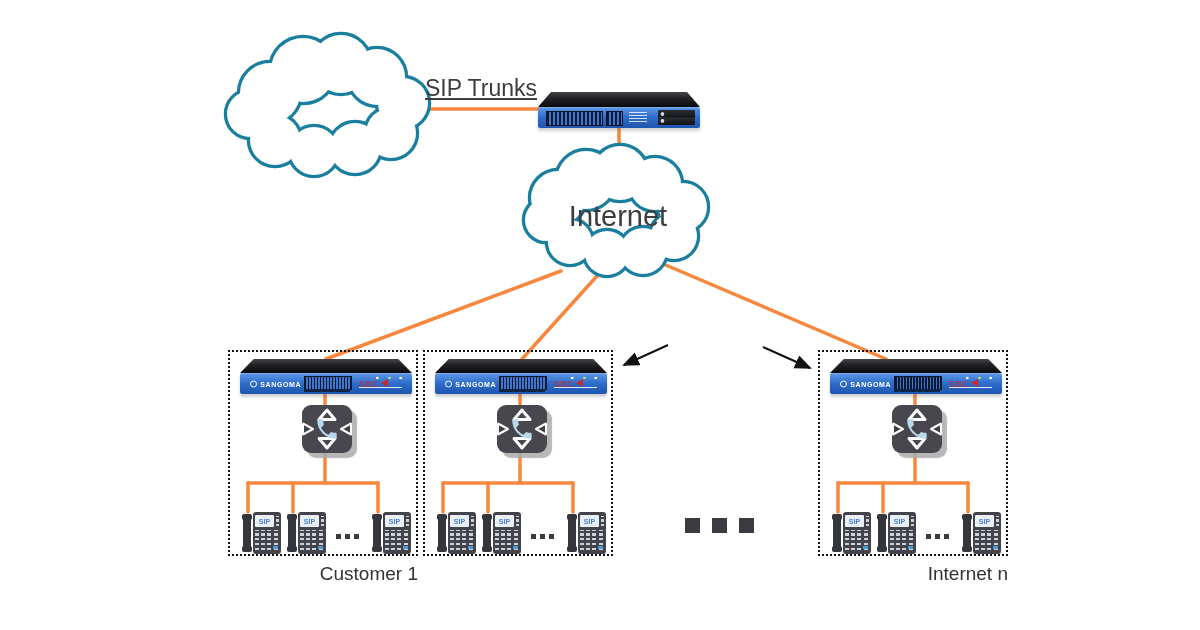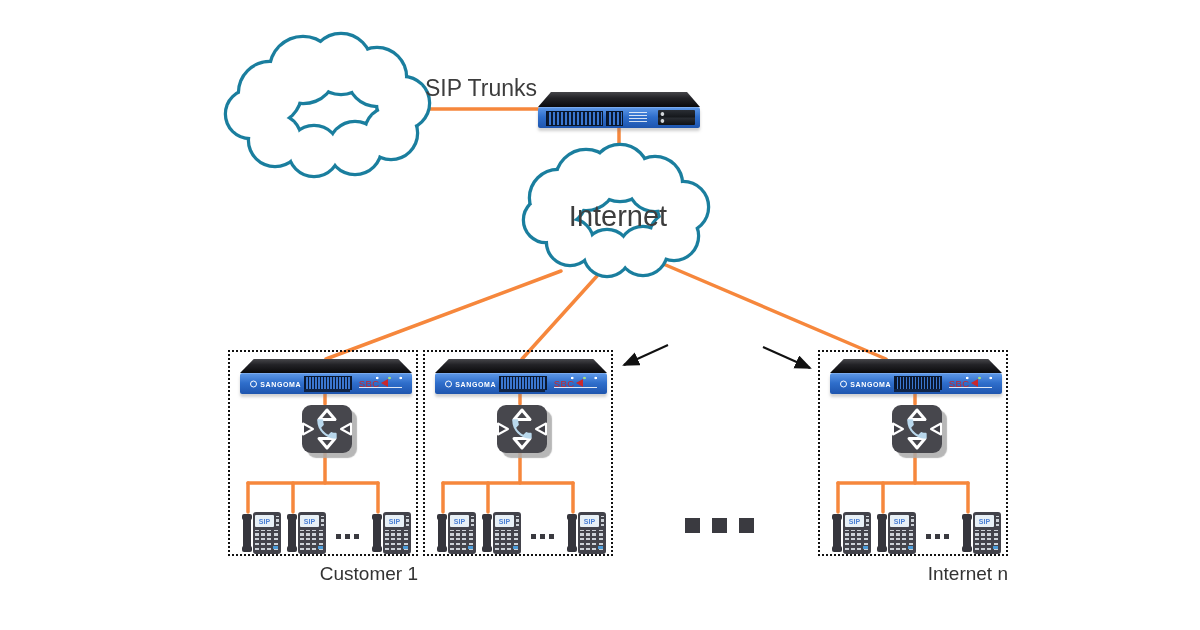--- a/index.html
+++ b/index.html
@@ -4,21 +4,21 @@
 <style>
   html,body{margin:0;padding:0;background:#fff;}
   .stage{
     position:relative;width:1200px;height:630px;background:#fff;overflow:hidden;
     font-family:"Liberation Sans",sans-serif;color:#3b3b3b;
   }
   .wires{position:absolute;left:0;top:0;width:1200px;height:630px;}
   .lbl{position:absolute;text-align:center;}
   .itsp-label{left:252px;top:87px;width:160px;font-size:37px;letter-spacing:1px;color:#3d3d3d;}
   .internet-label{left:538px;top:200px;width:160px;font-size:29px;color:#3d3d3d;}
-  .siptrunks-label{left:421px;top:75px;width:120px;font-size:23px;color:#3d3d3d;}
+  .siptrunks-label{left:421px;top:75px;width:120px;font-size:23px;color:#3d3d3d;text-decoration:underline;}
   .caption{position:absolute;font-size:11.5px;line-height:13px;color:#222;}
   .nb-caption{left:693px;top:76px;width:140px;text-align:left;}
   .esbc-caption{left:636px;top:317px;width:160px;text-align:center;}
 
   
   .appliance{position:absolute;}
   .app-top{height:14px;background:linear-gradient(180deg,#46464a 0%,#232327 40%,#0a0a0c 100%);
     clip-path:polygon(8% 0,92% 0,100% 100%,0 100%);}
   .app-front{height:20px;position:relative;border-radius:2px;
     background:linear-gradient(180deg,#5b96e6 0%,#2f6ecb 45%,#1e55ae 100%);

